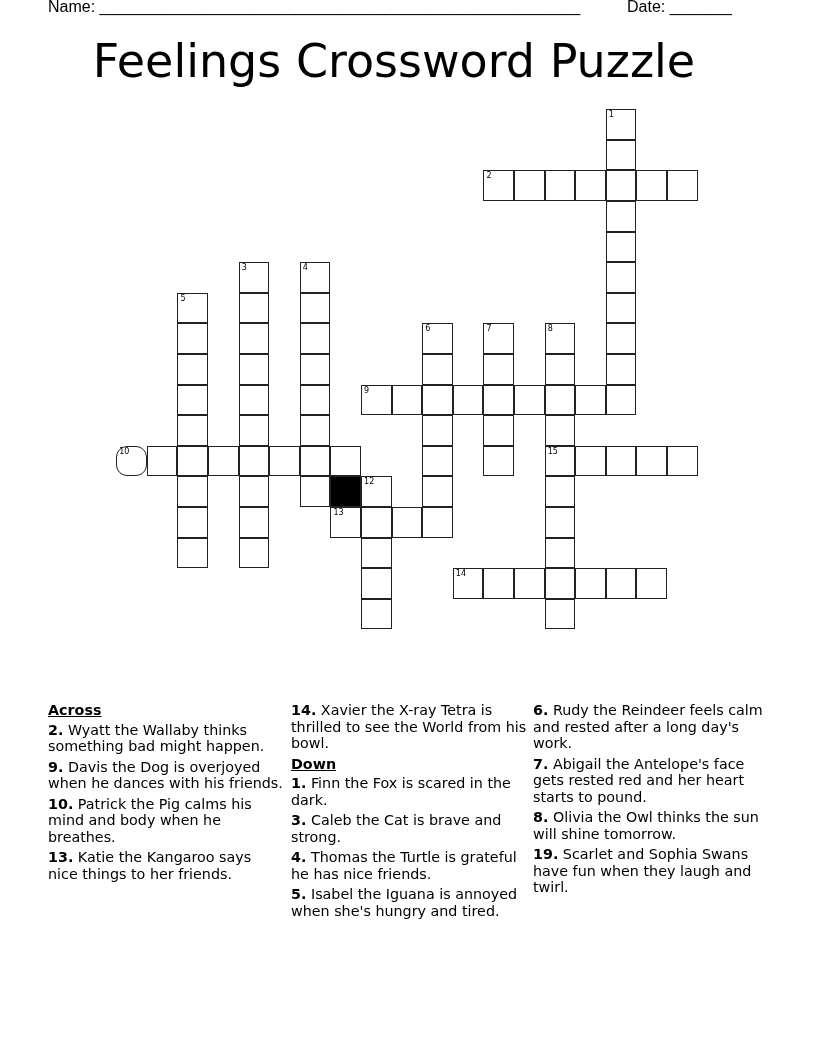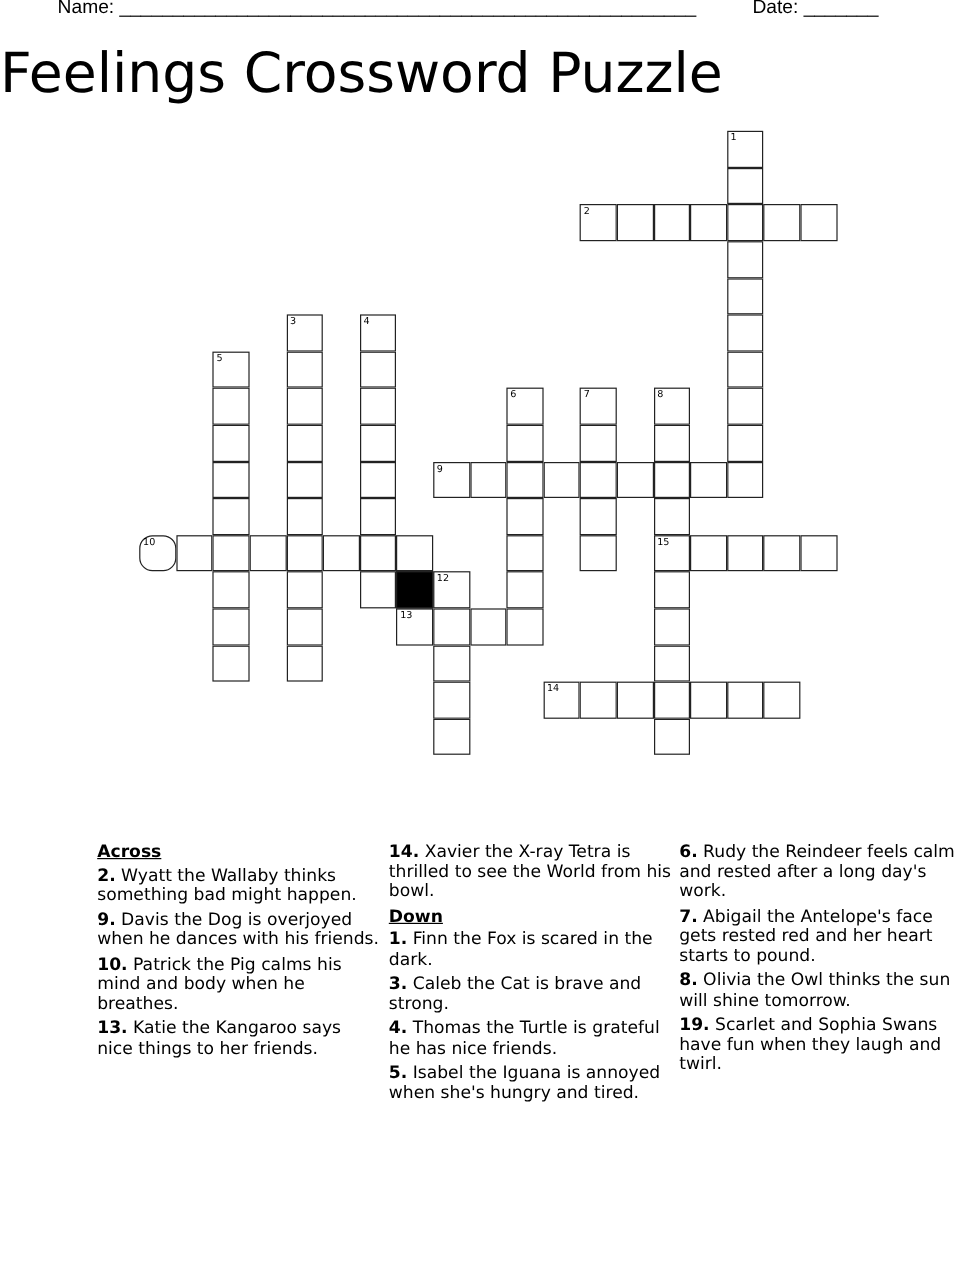--- a/index.html
+++ b/index.html
@@ -1,24 +1,24 @@
 <!DOCTYPE html>
 <html><head>
 <meta charset="utf-8">
 <style>
   html,body{margin:0;padding:0;background:#fff;}
   body{width:816px;height:1056px;position:relative;overflow:hidden;font-family:"DejaVu Sans",sans-serif;color:#000;}
   .header-line{position:absolute;top:-2px;left:48px;font-family:"Liberation Sans",sans-serif;font-size:16px;white-space:pre;}
   .date-line{position:absolute;top:-2px;left:627px;font-family:"Liberation Sans",sans-serif;font-size:16px;white-space:pre;}
-  .title{position:absolute;top:34px;left:0;width:788px;text-align:left;font-family:"DejaVu Sans",sans-serif;font-size:46px;letter-spacing:0px;}
+  .title{position:absolute;top:34px;left:0;width:788px;text-align:center;font-family:"DejaVu Sans",sans-serif;font-size:46px;letter-spacing:0px;}
   #grid{position:absolute;left:0;top:0;width:816px;height:660px;}
   .cell{position:absolute;width:30.6px;height:30.6px;box-sizing:border-box;border:1.5px solid #222;background:#fff;margin-left:-0.75px;margin-top:-0.75px;}
   .cell.black{background:#000;}
   .num{position:absolute;top:1px;left:2px;font-family:"DejaVu Sans",sans-serif;font-size:8px;line-height:8px;}
-  .col{position:absolute;top:702px;width:236px;font-family:"DejaVu Sans",sans-serif;font-size:14.3px;line-height:16.5px;margin-left:33px;}
+  .col{position:absolute;top:702px;width:236px;font-family:"DejaVu Sans",sans-serif;font-size:14.3px;line-height:16.5px;}
   .col h3{margin:0 0 3px 0;font-size:14.3px;font-weight:bold;text-decoration:underline;}
   .clue{margin:0 0 4px 0;}
   .clue b{font-weight:bold;text-align:center;}
 </style>
 </head>
 <body>
 
 <div class="header-line">Name: ______________________________________________________</div>
 <div class="date-line">Date: _______</div>
 <div class="title">Feelings Crossword Puzzle</div>

